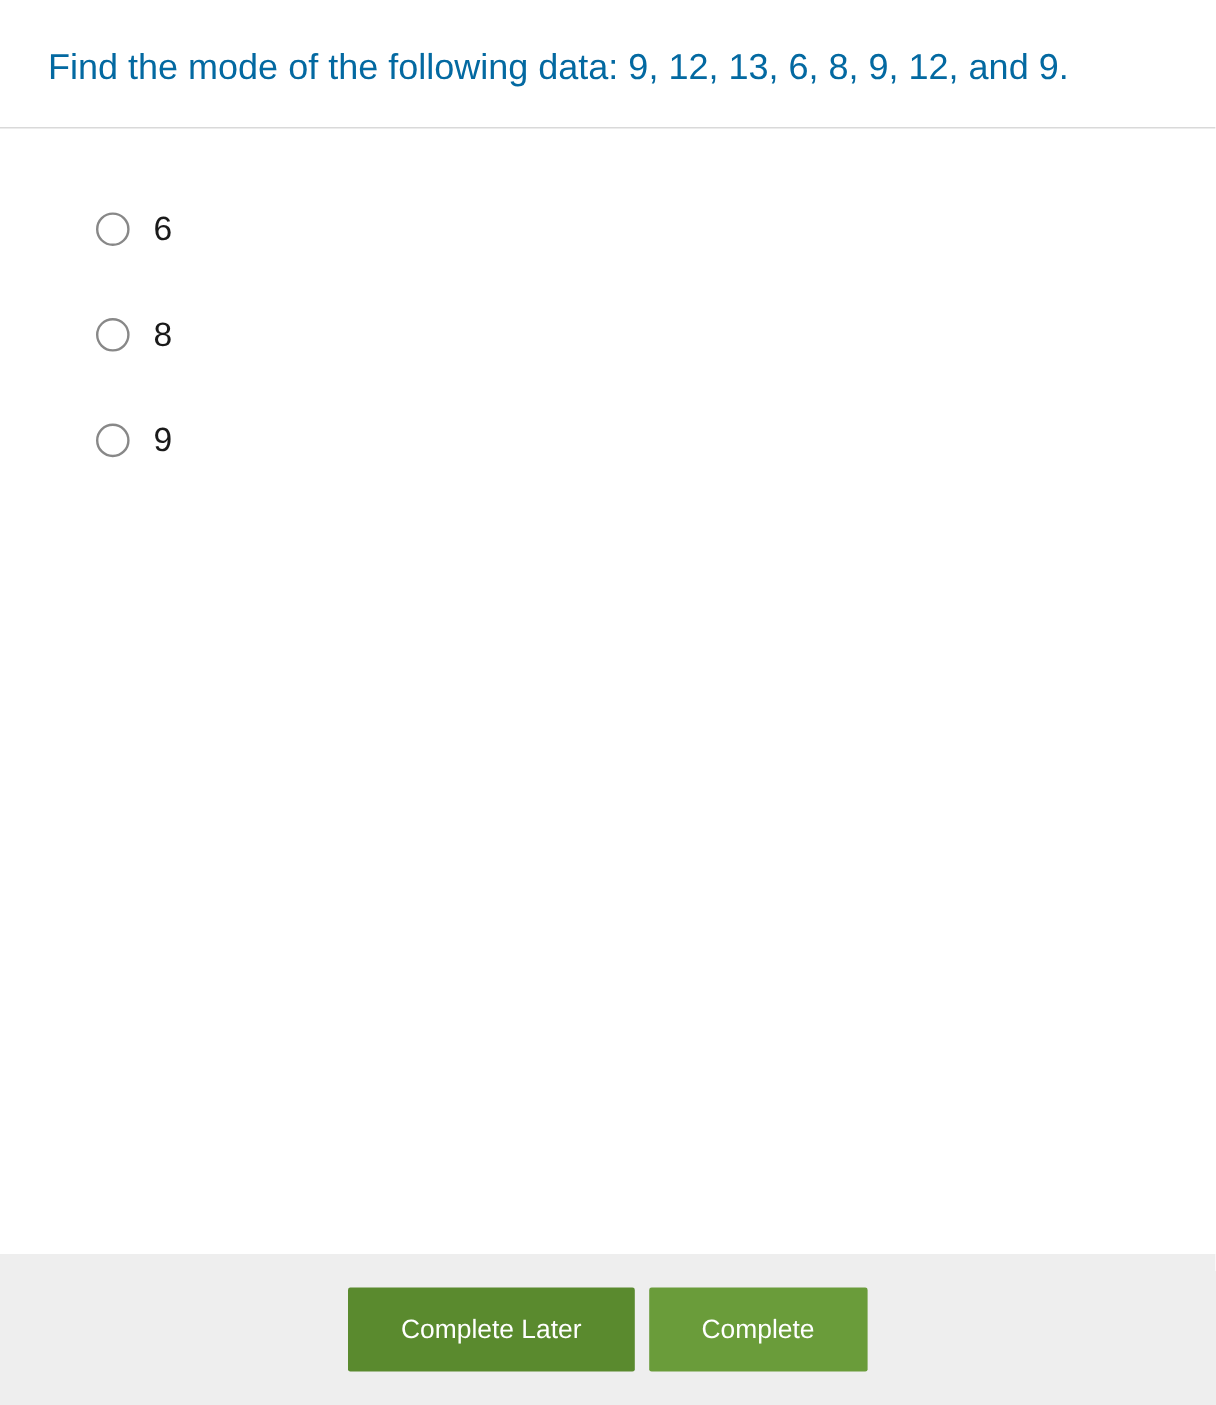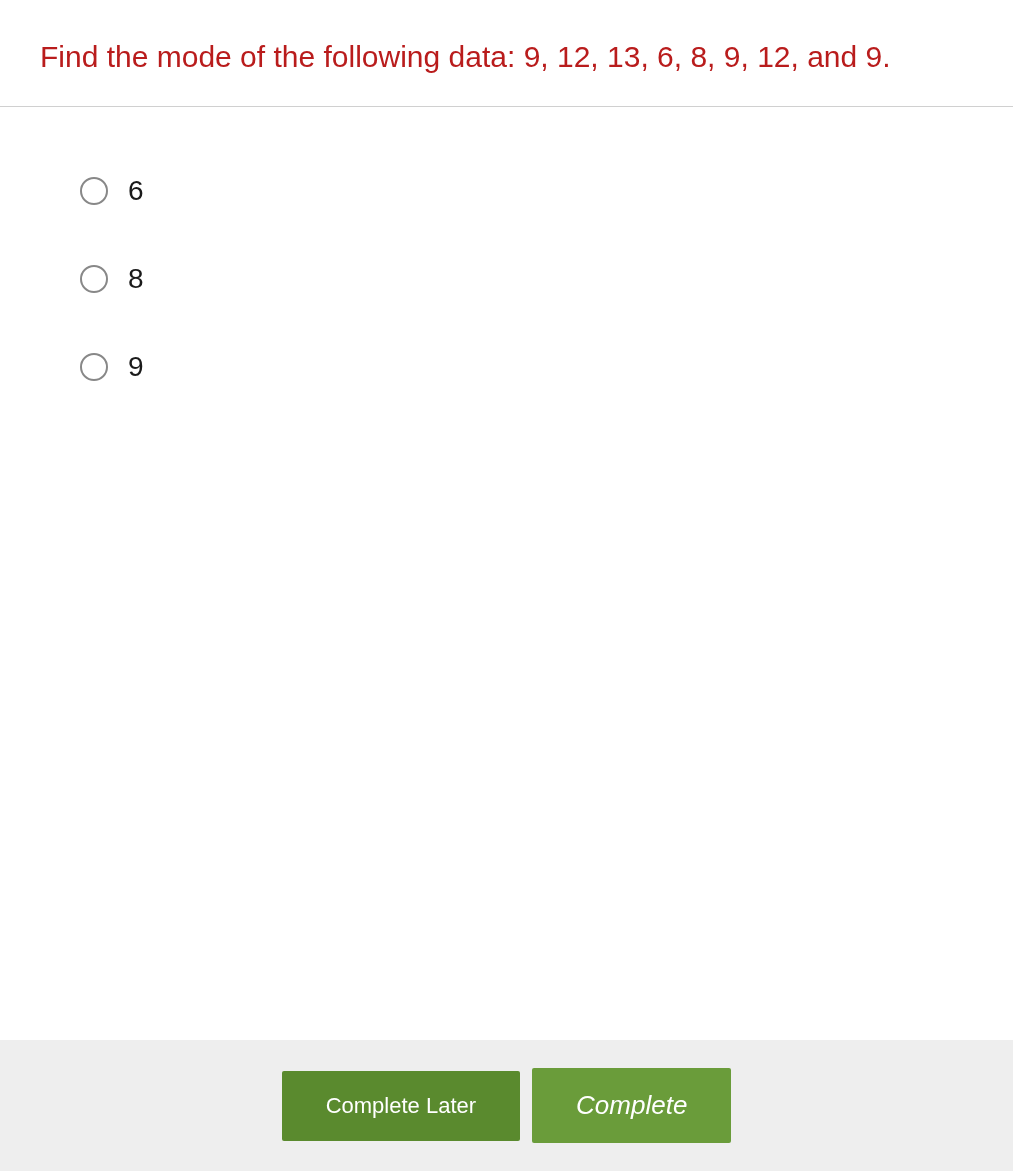--- a/index.html
+++ b/index.html
@@ -18,21 +18,21 @@
     }
 
     .question-section {
       padding: 36px 40px 28px 40px;
       flex: 0 0 auto;
     }
 
     .question-text {
       font-size: 30px;
       line-height: 1.4;
-      color: #b91c1c;
+      color: #0369a1;
       font-weight: 400;
     }
 
     .divider {
       height: 1px;
       background: #d0d0d0;
       margin: 0;
     }
 
     .answers-section {
@@ -95,25 +95,24 @@
       font-weight: 400;
       cursor: pointer;
       border-radius: 2px;
     }
 
     .btn-complete {
       background: #6a9c3a;
       color: #ffffff;
       border: none;
       padding: 22px 44px;
-      font-size: 26px;
+      font-size: 22px;
       font-weight: 400;
       cursor: pointer;
       border-radius: 2px;
-      font-style: italic;
     }
   </style>
 </head>
 <body>
 
 <div class="question-section">
   <p class="question-text">Find the mode of the following data:  9, 12, 13, 6, 8, 9, 12, and 9.</p>
 </div>
 
 <div class="divider"></div>

